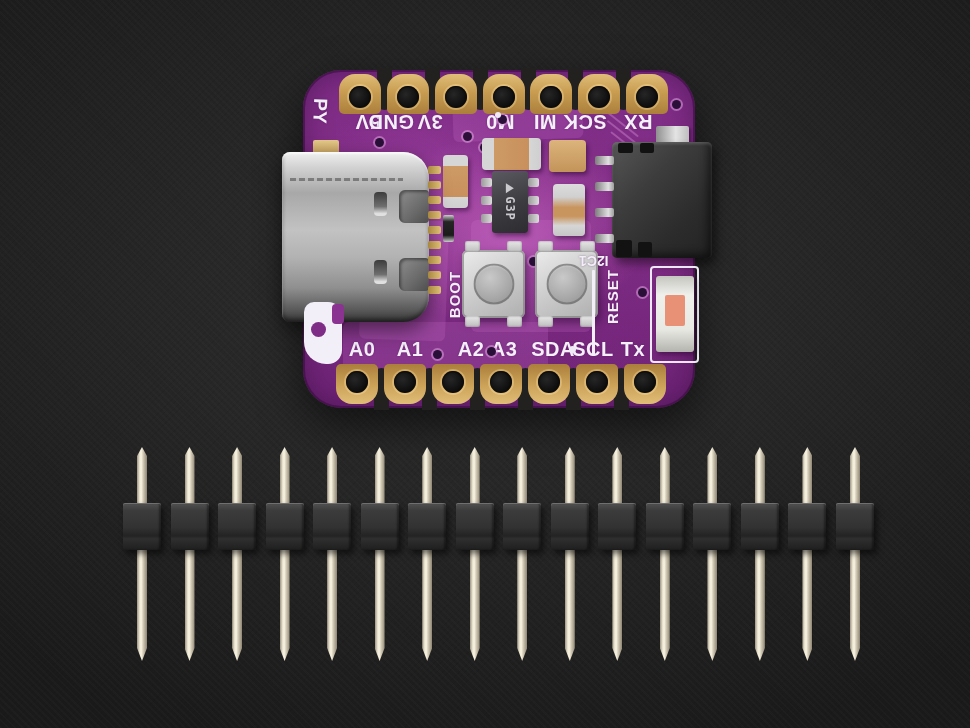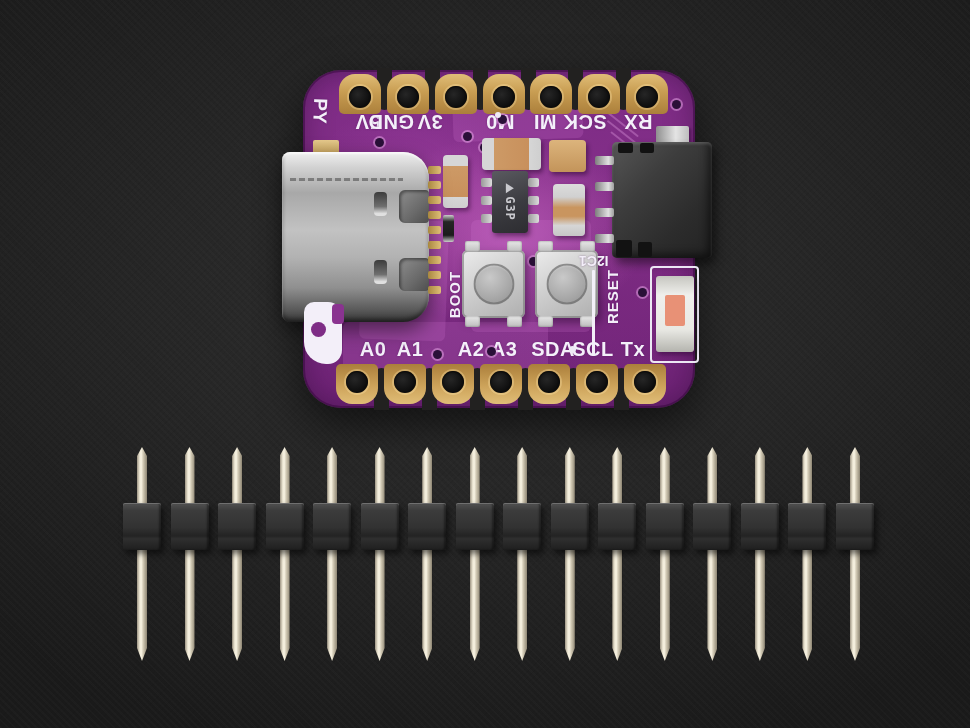--- a/index.html
+++ b/index.html
@@ -169,21 +169,21 @@
         </div>
       </div>
     <div id="label-rows">
         <div class="pinlabel top" style="left:65px;">5V</div>
         <div class="pinlabel top" style="left:88px;">GND</div>
         <div class="pinlabel top" style="left:127px;">3V</div>
         <div class="pinlabel top" style="left:197px;">M0</div>
         <div class="pinlabel top" style="left:242px;">MI</div>
         <div class="pinlabel top" style="left:282px;">SCK</div>
         <div class="pinlabel top" style="left:335px;">RX</div>
-        <div class="pinlabel bot" style="left:59px;margin-left:11px;">A0</div>
+        <div class="pinlabel bot" style="left:59px;">A0</div>
         <div class="pinlabel bot" style="left:107px;">A1</div>
         <div class="pinlabel bot" style="left:168px;">A2</div>
         <div class="pinlabel bot" style="left:201px;">A3</div>
         <div class="pinlabel bot" style="left:250px;">SDA</div>
         <div class="pinlabel bot" style="left:290px;">SCL</div>
         <div class="pinlabel bot" style="left:330px;text-align:center;">Tx</div>
       </div>
 
     <div id="vias">
         <div class="via" style="left:177px;top:73px;"></div>

